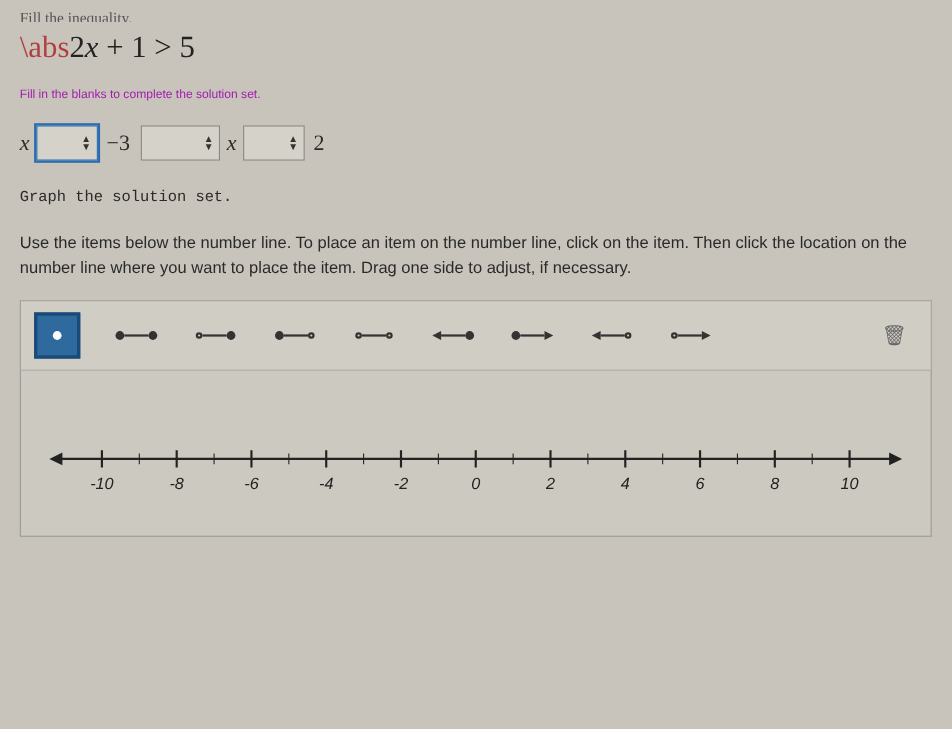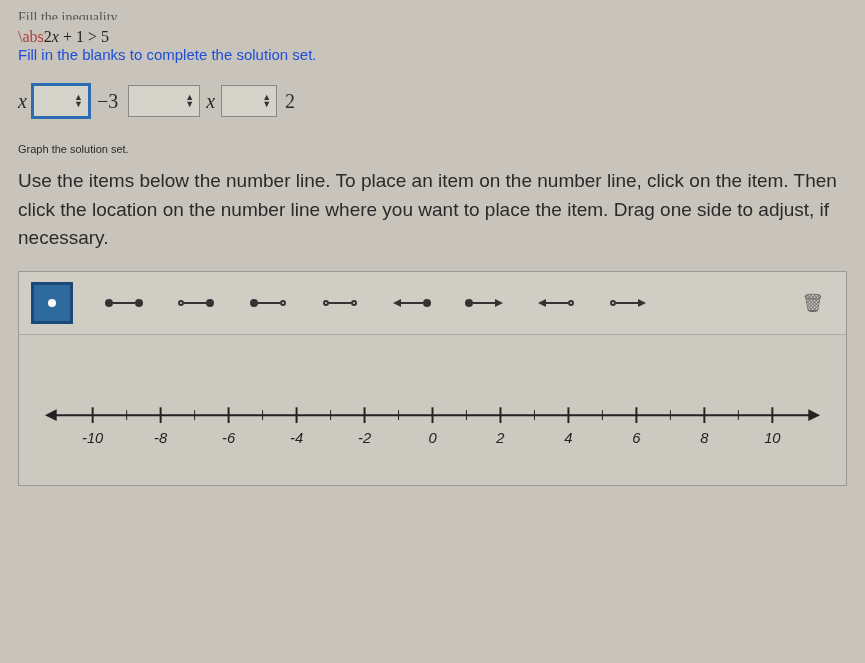--- a/index.html
+++ b/index.html
@@ -13,29 +13,30 @@
       position: relative;
     }
     .top-clip {
       font-size: 14px;
       color: #555;
       margin-bottom: 8px;
       overflow: hidden;
       height: 10px;
     }
     .inequality {
-      font-size: 16px;
+      font-size: 28px;
       font-family: 'Times New Roman', serif;
+      margin-bottom: 20px;
     }
     .inequality .cmd { color: #b04040; }
     .inequality .math { color: #222; font-style: italic; }
     .inequality .plus { color: #222; font-style: normal; }
     .instruction {
-      font-size: 15px;
-      color: #1d4ed8;
+      font-size: 11px;
+      color: #a21caf;
       margin-bottom: 22px;
       font-family: Arial, sans-serif;
     }
     .blanks-row {
       display: flex;
       align-items: center;
       gap: 6px;
       margin-bottom: 26px;
     }
     .mathvar {
@@ -72,26 +73,26 @@
       line-height: 7px;
       font-size: 9px;
       color: #333;
     }
     .static-num {
       font-family: 'Times New Roman', serif;
       font-size: 20px;
       margin: 0 4px 0 2px;
     }
     .graph-title {
-      font-size: 11px;
-      font-family: Liberation Sans, sans-serif;
-      margin-bottom: 12px;
+      font-size: 14px;
+      font-family: Liberation Mono, monospace;
+      margin-bottom: 22px;
     }
     .graph-text {
-      font-size: 19px;
+      font-size: 15px;
       font-family: Arial, sans-serif;
       line-height: 1.5;
       margin-bottom: 18px;
       color: #2a2a2a;
     }
     .tool-container {
       border: 1px solid #999;
       background: #ccc9c0;
     }
     .toolbar {

